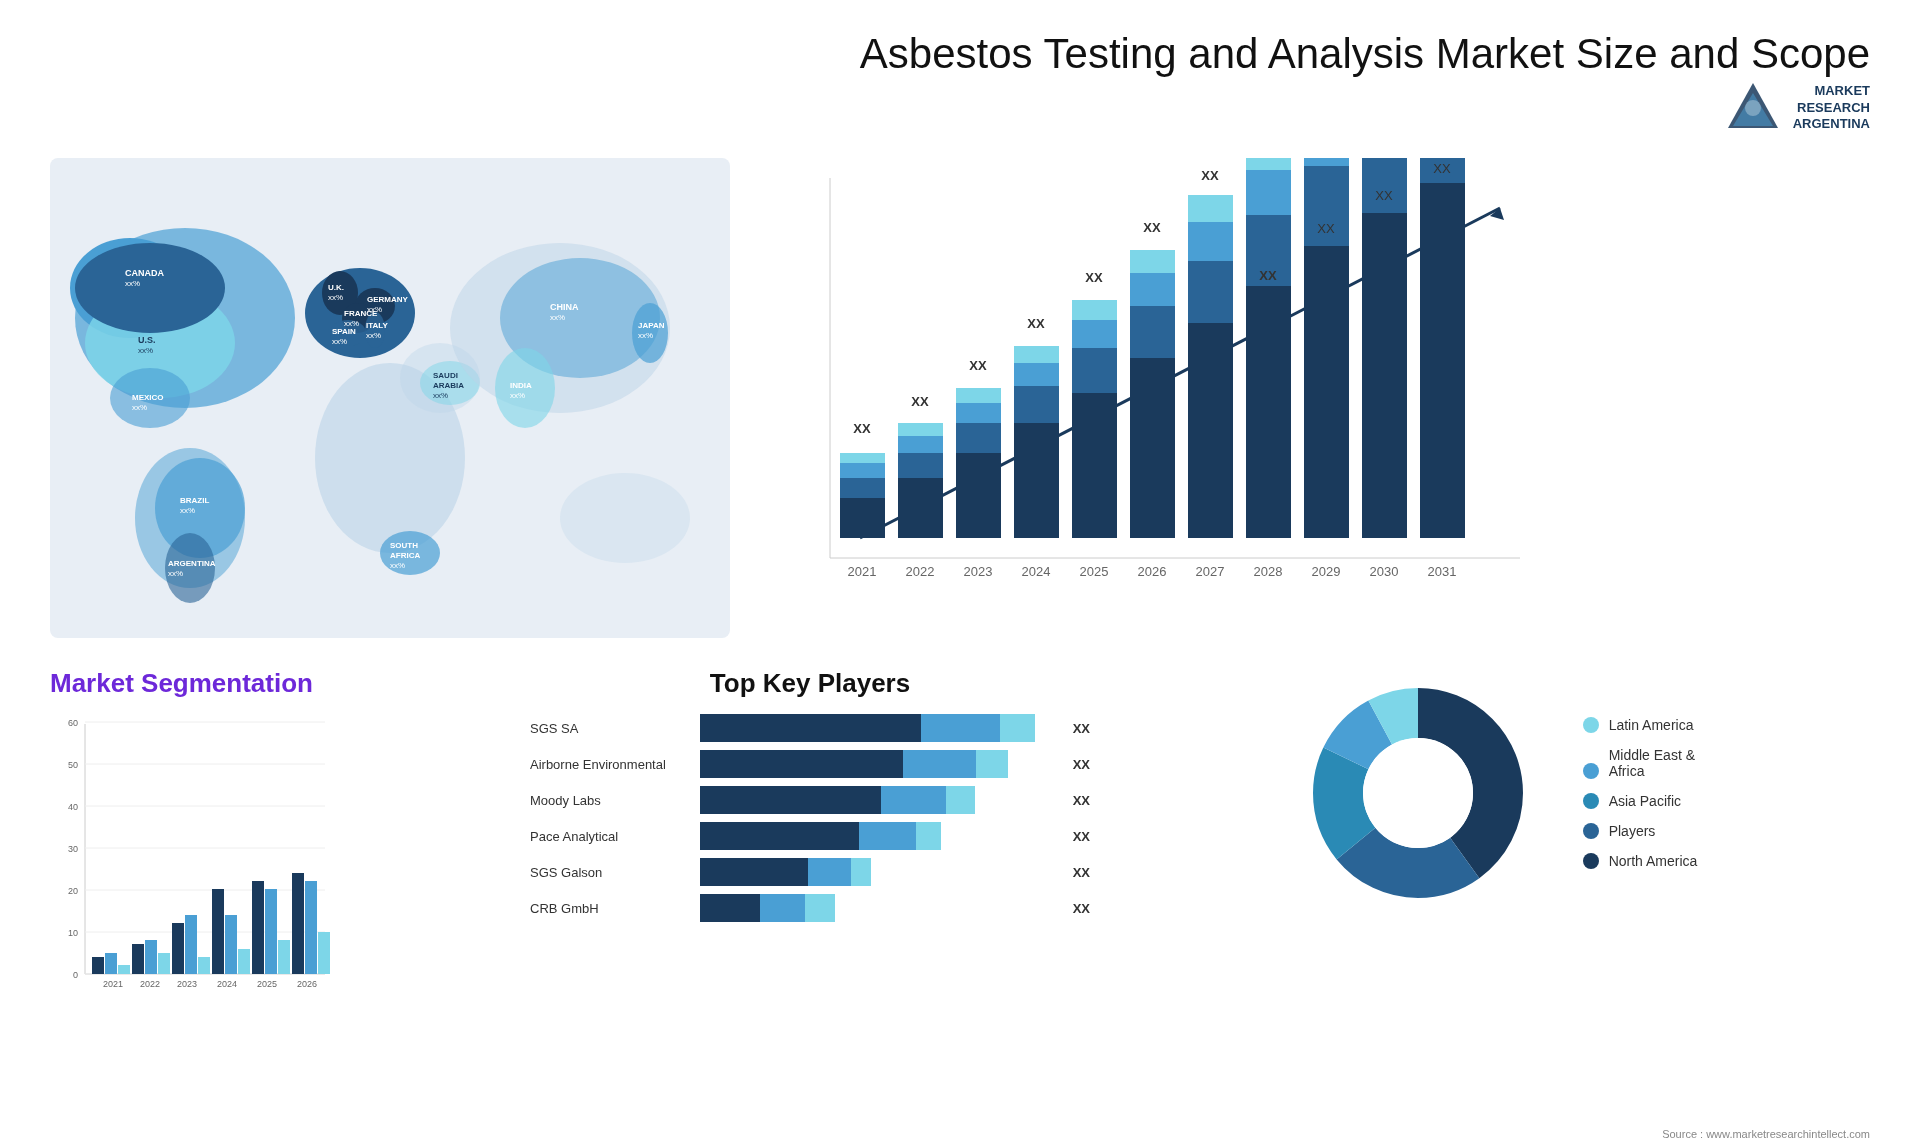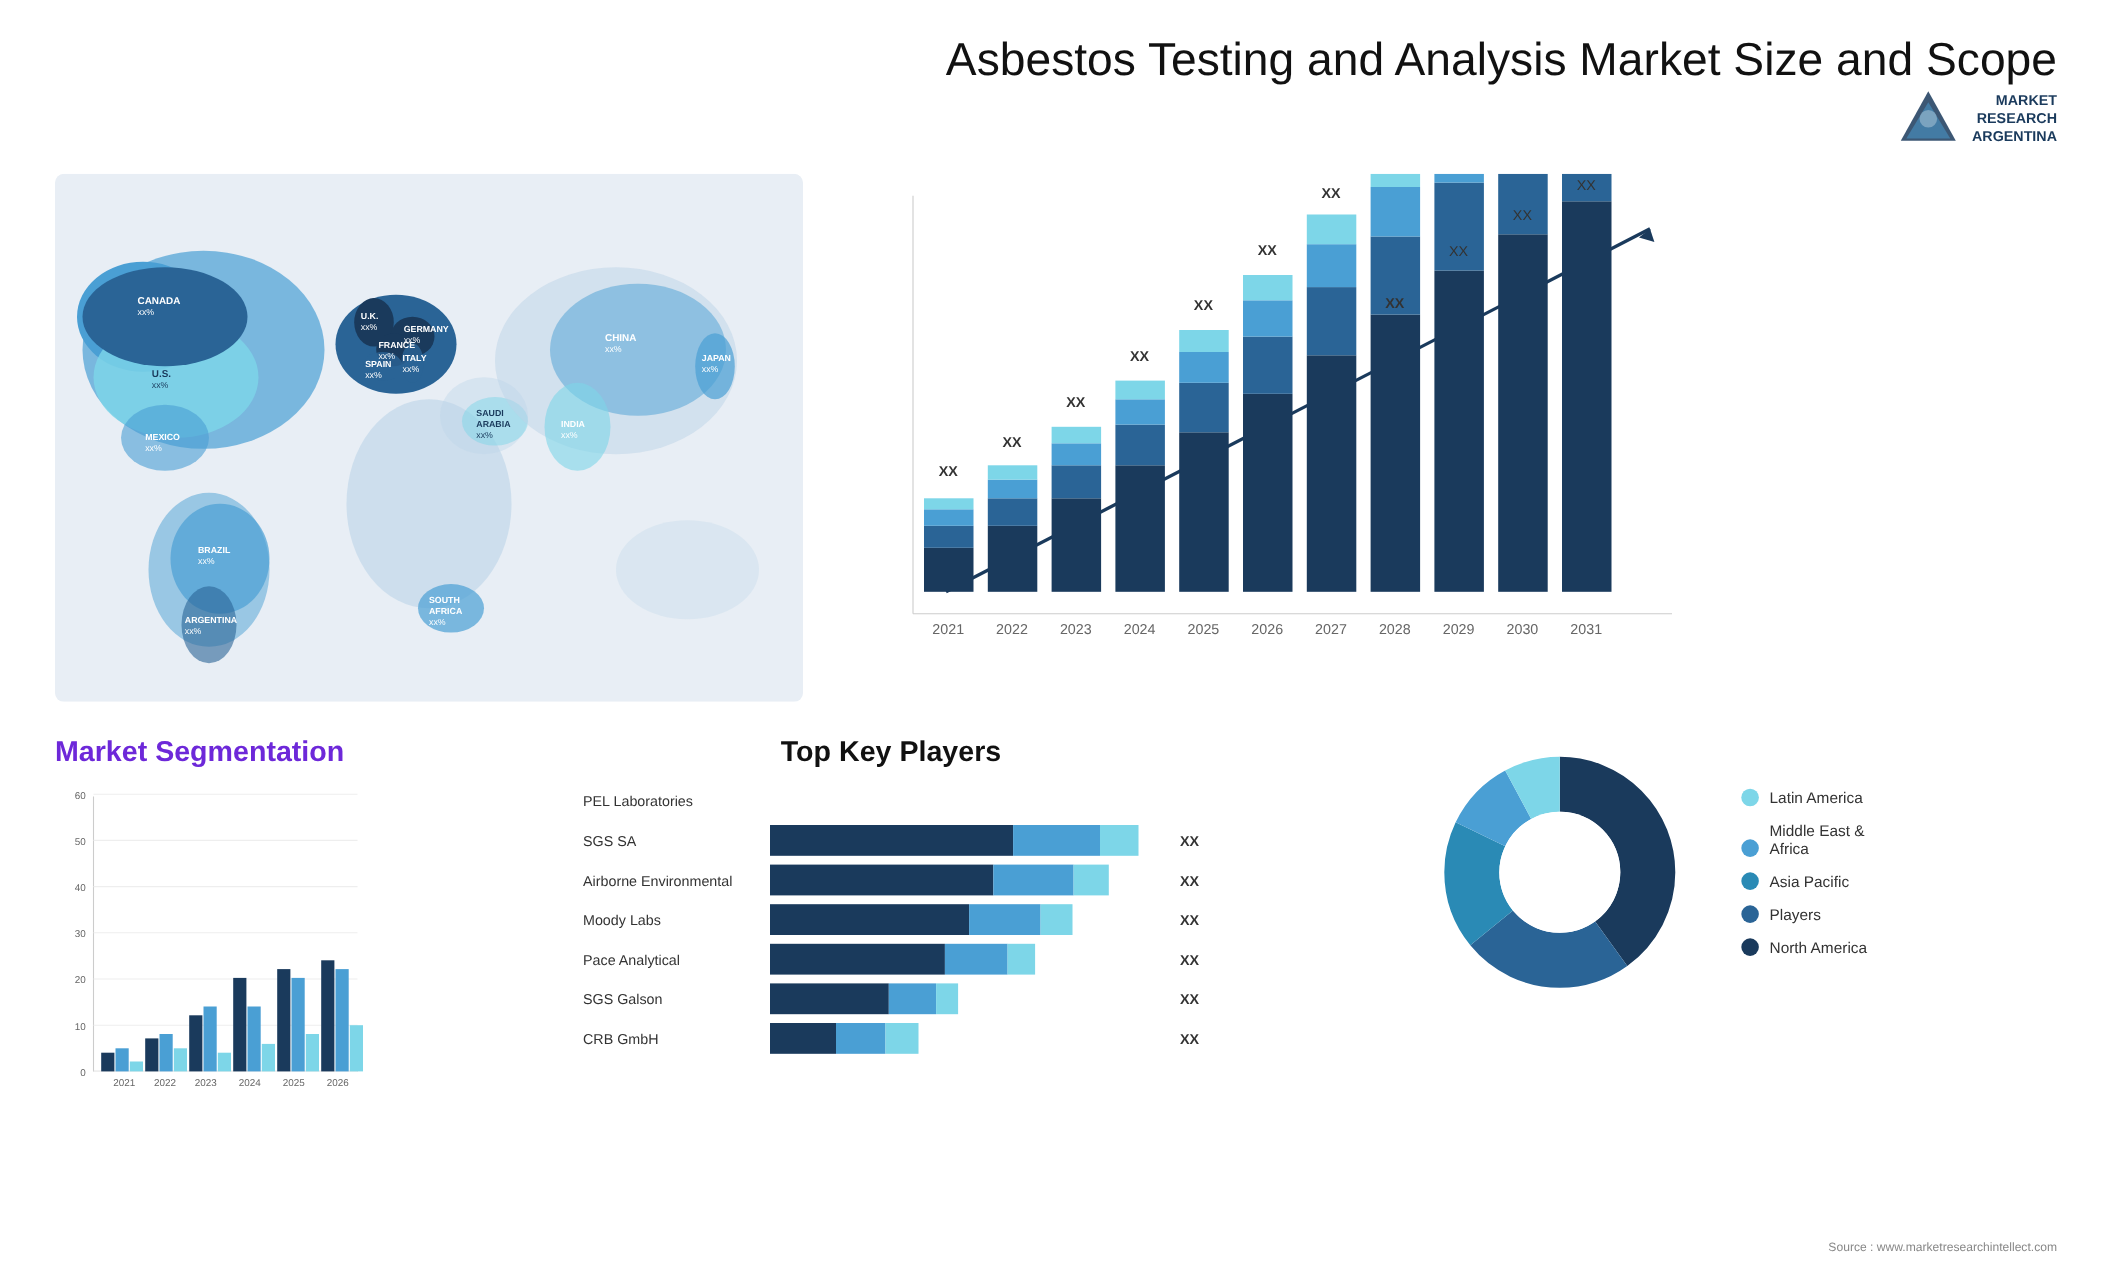--- a/index.html
+++ b/index.html
@@ -476,24 +476,20 @@
             <text x="257" y="273" font-size="9" fill="#666" text-anchor="middle">2026</text>
           </svg>
         </div>
       </div>
     </div>
 
     <div class="players-section">
       <div class="players-title">Top Key Players</div>
       <div class="players-list">
 
-        <div class="player-row">
-          <span class="player-name">PEL Laboratories</span>
-          <div class="player-bar-container"></div>
-        </div>
 
         <div class="player-row">
           <span class="player-name">SGS SA</span>
           <div class="player-bar-container">
             <div class="player-bar" style="width:100%;">
               <div class="player-bar-segment" style="width:62%;background:#1a3a5c;"></div>
               <div class="player-bar-segment" style="width:22%;background:#4a9fd4;"></div>
               <div class="player-bar-segment" style="width:10%;background:#7dd6e8;"></div>
             </div>
           </div>

